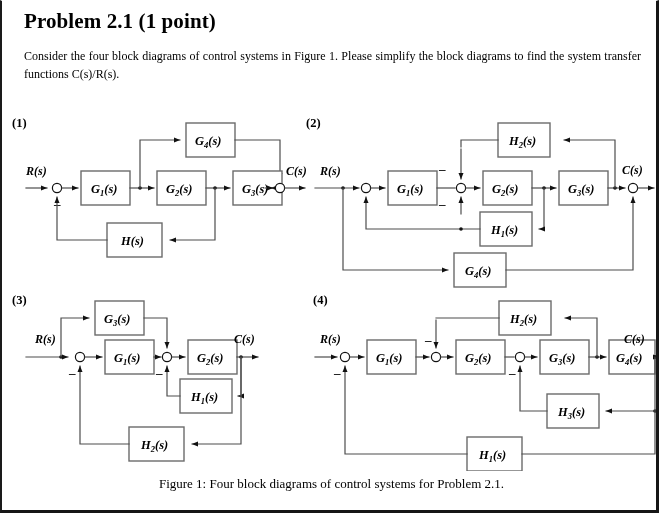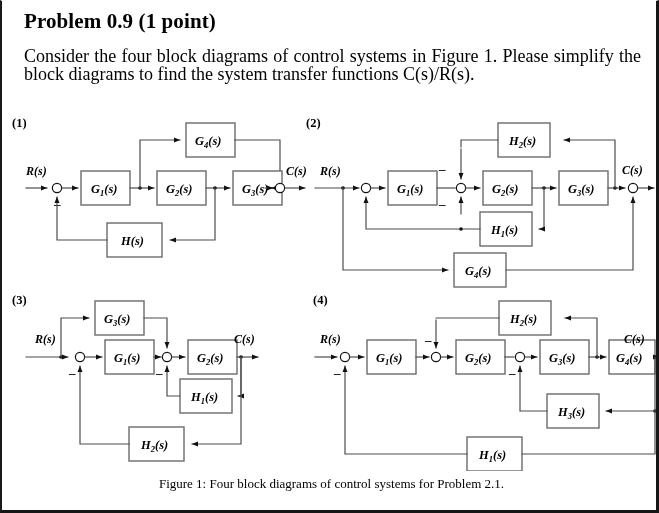--- a/index.html
+++ b/index.html
@@ -29,21 +29,21 @@
     font-size: 21px;
     font-weight: bold;
     letter-spacing: 0.1px;
     white-space: nowrap;
   }
   #intro {
     position: absolute;
     left: 22px;
     top: 46px;
     width: 617px;
-    font-size: 18px;
+    font-size: 12px;
     line-height: 18px;
     text-align: justify;
     text-justify: inter-word;
   }
   .figwrap {
     position: absolute;
     left: 0;
     top: 110px;
     width: 659px;
     height: 360px;
@@ -61,21 +61,21 @@
   .lbl-sig  { font-family: "Liberation Serif", serif; font-style: italic; font-weight: bold; font-size: 12px; }
   .lbl-blk  { font-family: "Liberation Serif", serif; font-style: italic; font-weight: bold; font-size: 12.5px; }
   .lbl-sub  { font-family: "Liberation Serif", serif; font-style: italic; font-weight: bold; font-size: 8.5px; }
   .lbl-minus{ font-family: "Liberation Serif", serif; font-weight: bold; font-size: 13px; }
 </style>
 </head>
 <body>
 
 <div id="page">
 
-  <div id="title">Problem 0.9 (1 point)</div>
+  <div id="title">Problem 2.1 (1 point)</div>
 
   <div id="intro">Consider the four block diagrams of control systems in Figure 1.  Please simplify the block diagrams to find the system transfer functions C(s)/R(s).</div>
 
   <div class="figwrap">
     <svg width="659" height="360" viewBox="0 0 659 360">
       <defs>
         <marker id="ah" markerWidth="7" markerHeight="7" refX="6.2" refY="2.6" orient="auto" markerUnits="userSpaceOnUse">
           <path d="M0,0 L6.4,2.6 L0,5.2 z" fill="#111111"></path>
         </marker>
       </defs>

